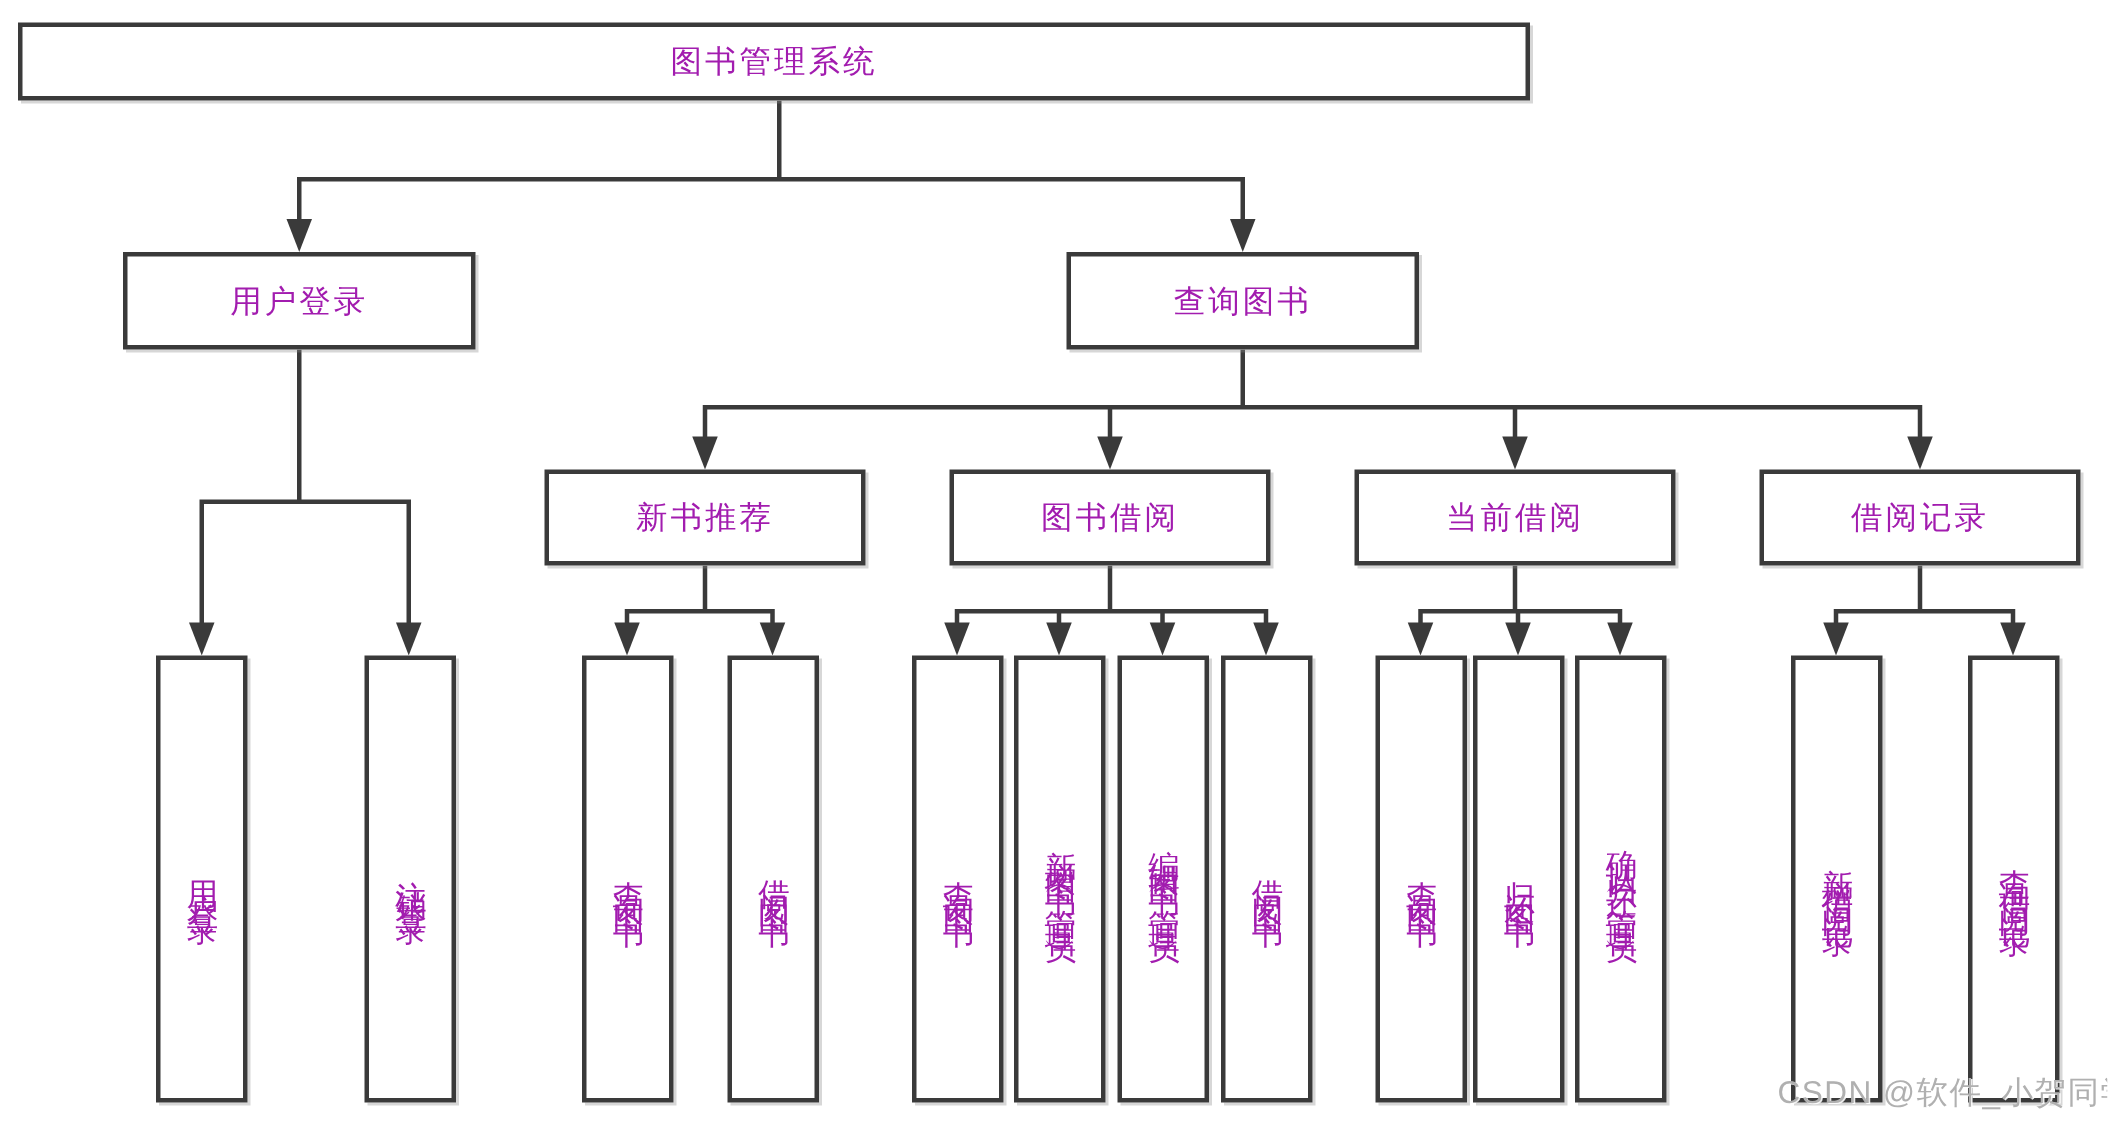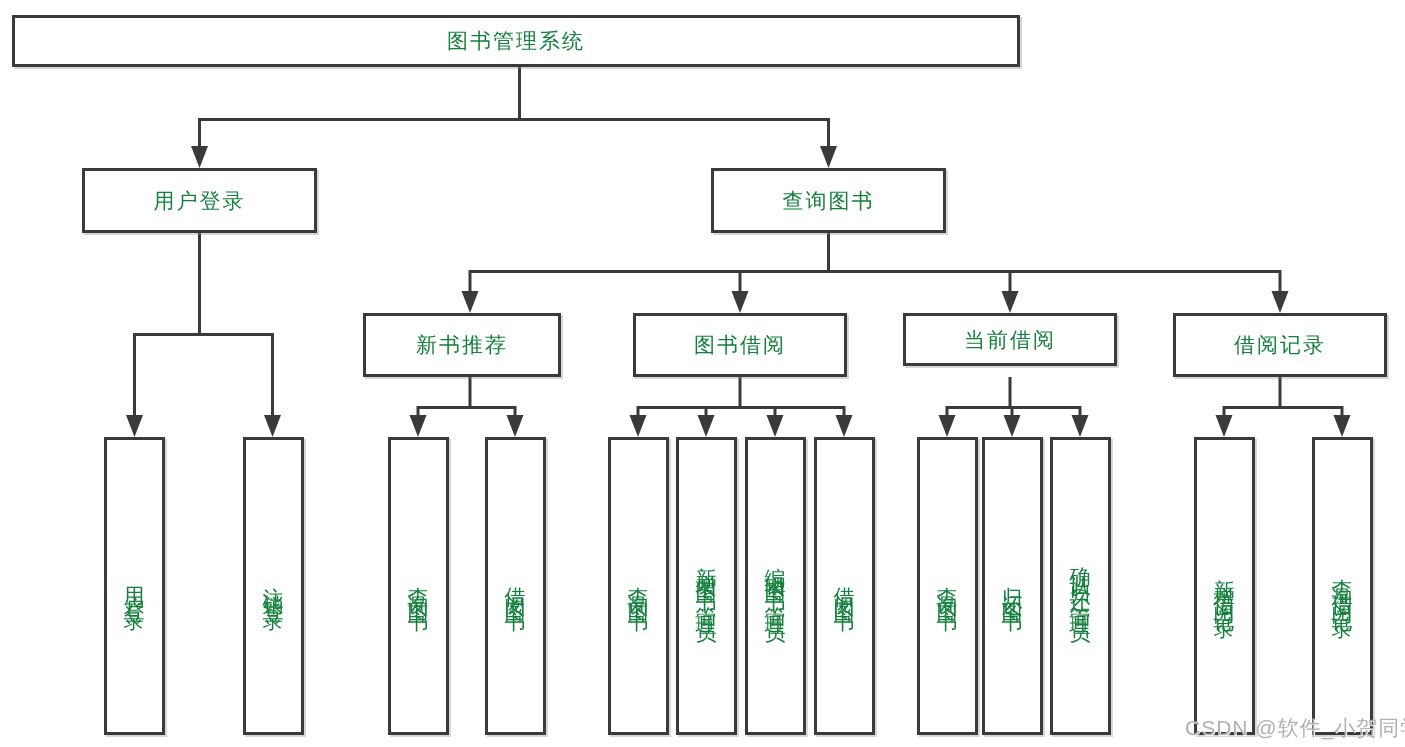--- a/index.html
+++ b/index.html
@@ -3,21 +3,21 @@
 <meta charset="utf-8">
 <style>
   html,body{margin:0;padding:0;background:#ffffff;}
   #stage{
     position:relative;width:1405px;height:747px;background:#ffffff;overflow:hidden;
     font-family:"Liberation Sans","DejaVu Sans",sans-serif;
   }
   #connectors{position:absolute;left:0;top:0;z-index:1;}
   .node{
     position:absolute;box-sizing:border-box;background:#ffffff;
-    border:3px solid #3a3a3a;color:#15803d;z-index:2;
+    border:3px solid #3a3a3a;color:#a21caf;z-index:2;
     display:flex;align-items:center;justify-content:center;
     box-shadow:2px 2px 0 rgba(140,140,140,0.35);
   }
   .h-node{font-size:21px;letter-spacing:2px;white-space:nowrap;}
   .leaf{
     writing-mode:vertical-lr;text-orientation:mixed;
     font-size:21px;letter-spacing:8px;line-height:1;
   }
   #watermark{
     position:absolute;left:1185px;top:714px;z-index:3;
@@ -68,23 +68,23 @@
       <polygon points="1215.5,415 1232.5,415 1224,437"></polygon>
       <polygon points="1333.5,415 1350.5,415 1342,437"></polygon>
     </g>
   </svg>
 
   <div class="node h-node" style="left:12px;top:15px;width:1008px;height:52px;">图书管理系统</div>
 
   <div class="node h-node" style="left:82px;top:168px;width:235px;height:65px;">用户登录</div>
   <div class="node h-node" style="left:711px;top:168px;width:235px;height:65px;">查询图书</div>
 
-  <div class="node h-node" style="left:363px;top:313px;width:198px;height:64px;text-align:center;">新书推荐</div>
+  <div class="node h-node" style="left:363px;top:313px;width:214px;height:64px;text-align:center;">新书推荐</div>
   <div class="node h-node" style="left:633px;top:313px;width:214px;height:64px;">图书借阅</div>
-  <div class="node h-node" style="left:903px;top:313px;width:214px;height:53px;">当前借阅</div>
+  <div class="node h-node" style="left:903px;top:313px;width:214px;height:64px;">当前借阅</div>
   <div class="node h-node" style="left:1173px;top:313px;width:214px;height:64px;">借阅记录</div>
 
   <div class="node leaf" style="left:104px;top:437px;width:61px;height:298px;">用户登录</div>
   <div class="node leaf" style="left:243px;top:437px;width:61px;height:298px;">注销登录</div>
 
   <div class="node leaf" style="left:388px;top:437px;width:61px;height:298px;">查询图书</div>
   <div class="node leaf" style="left:485px;top:437px;width:61px;height:298px;">借阅图书</div>
 
   <div class="node leaf" style="left:608px;top:437px;width:61px;height:298px;">查询图书</div>
   <div class="node leaf" style="left:676px;top:437px;width:61px;height:298px;">新增图书（管理员）</div>

